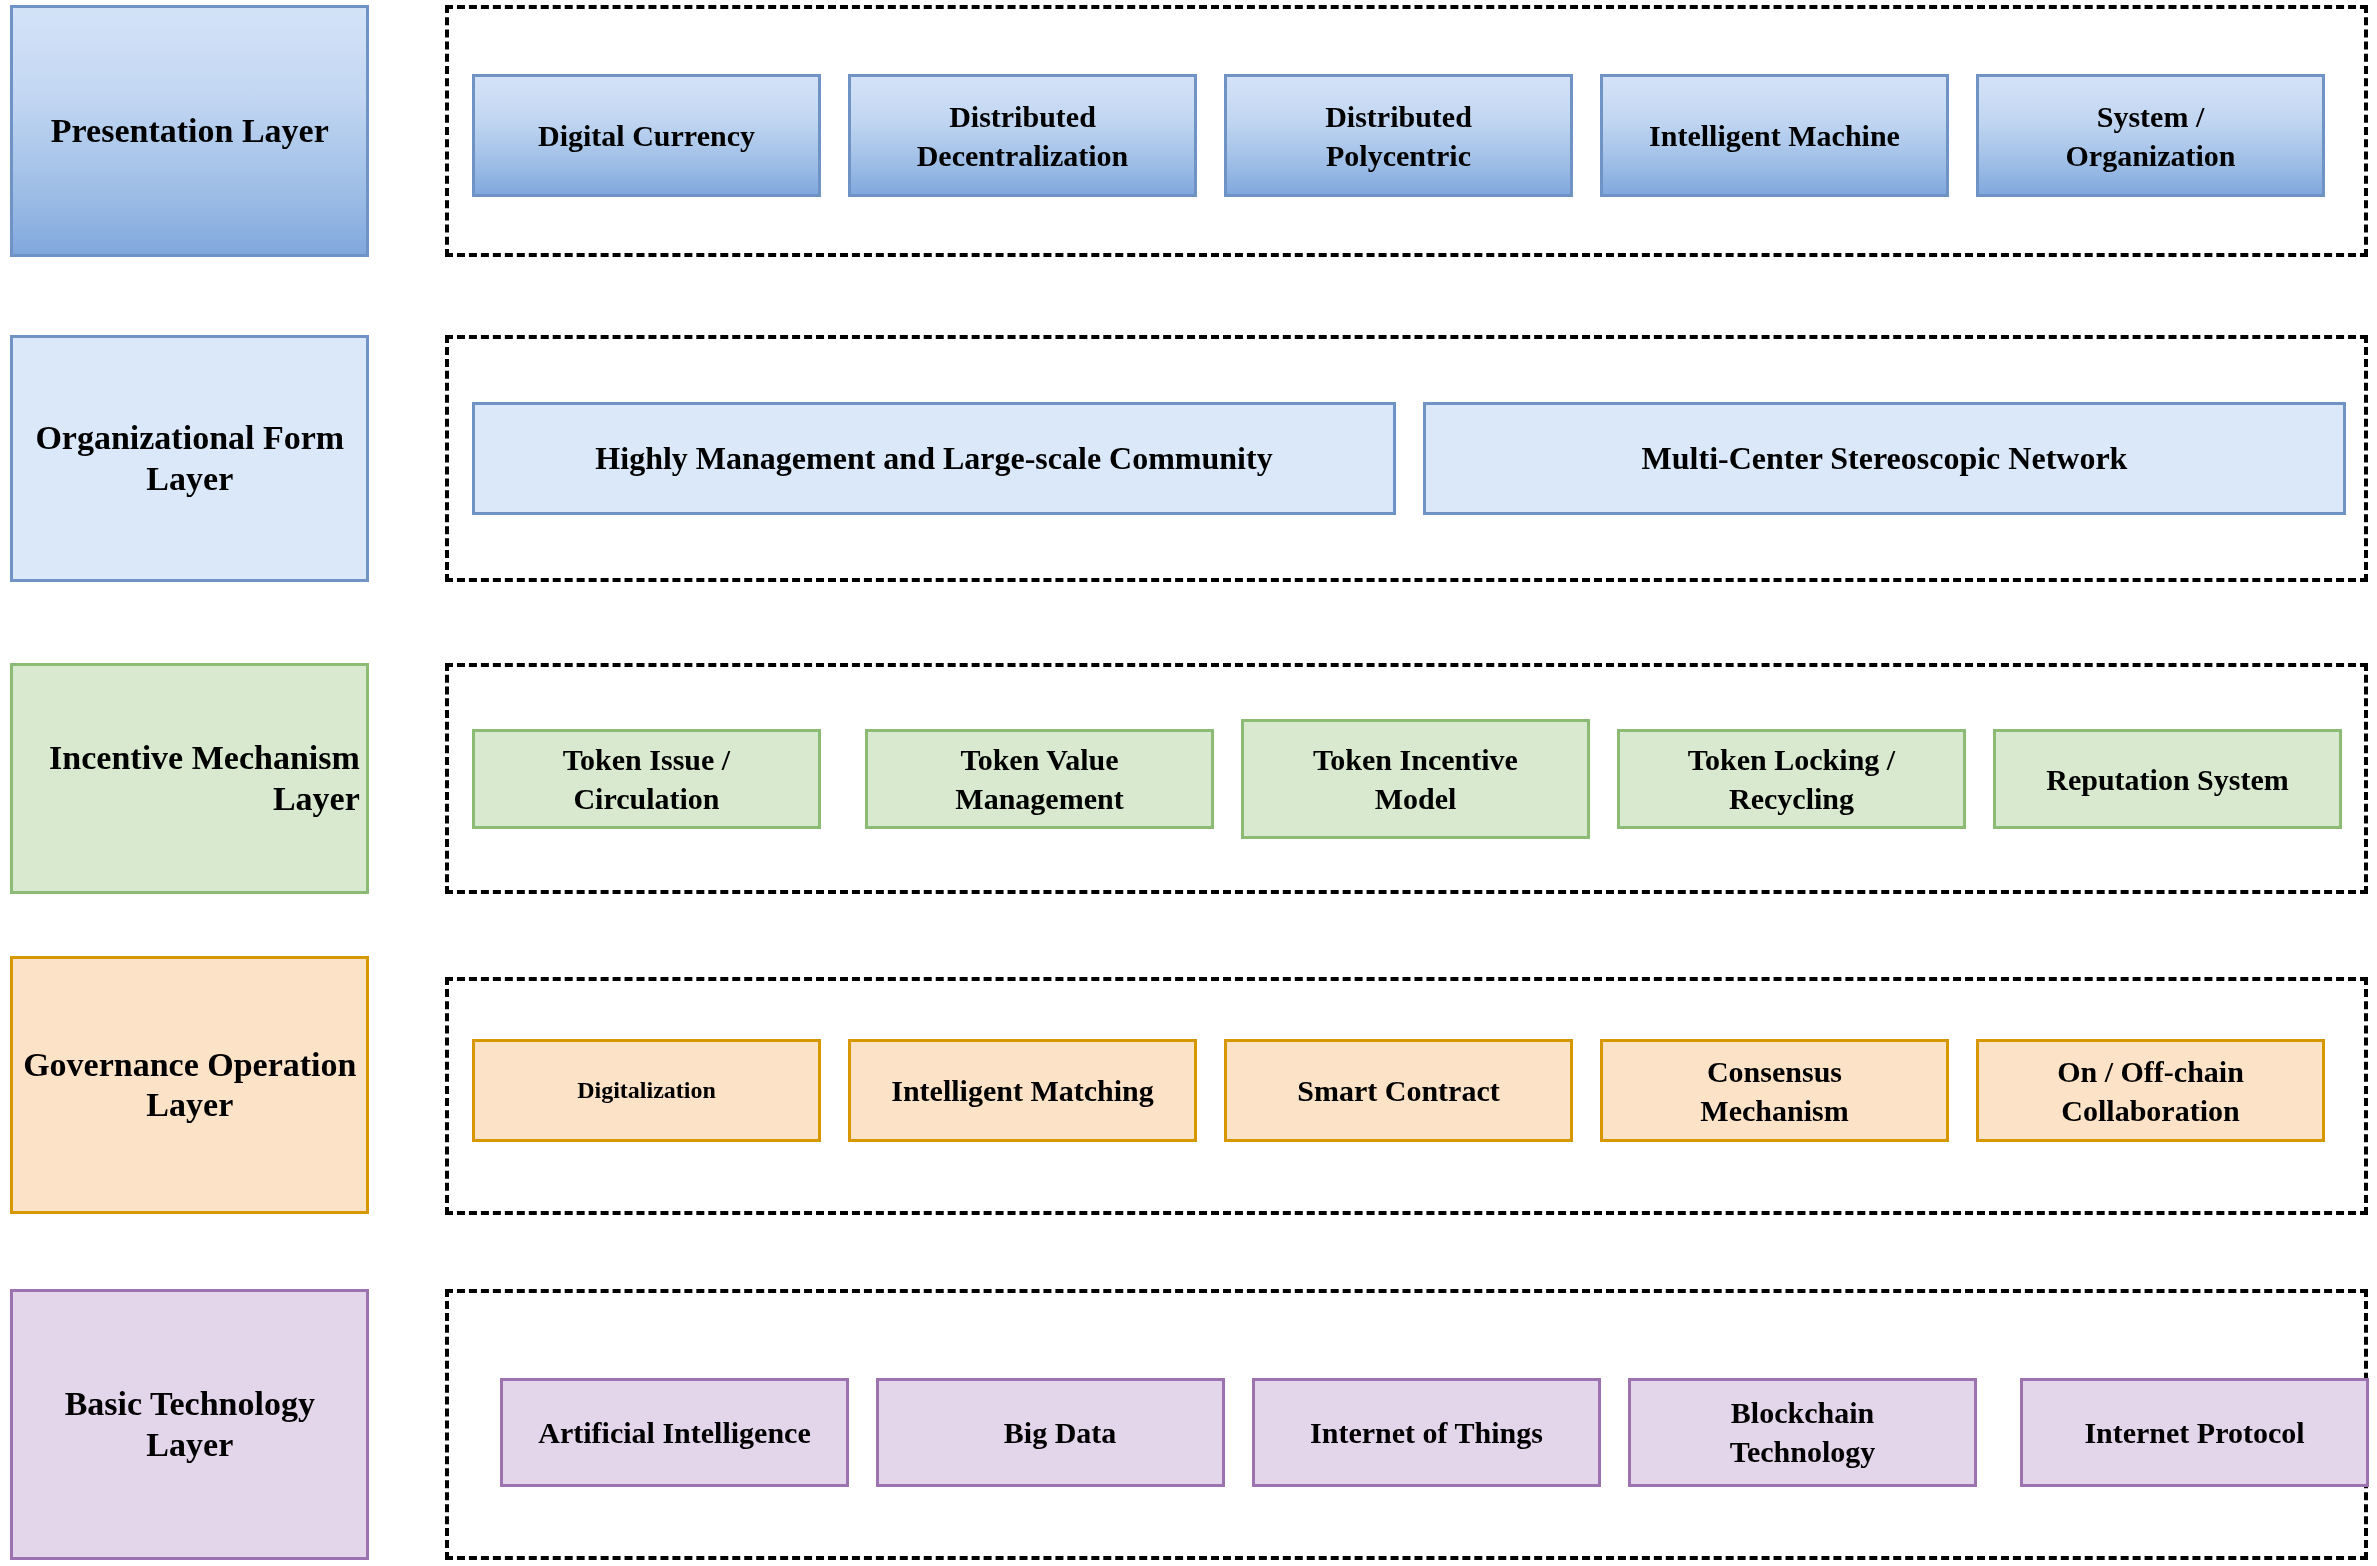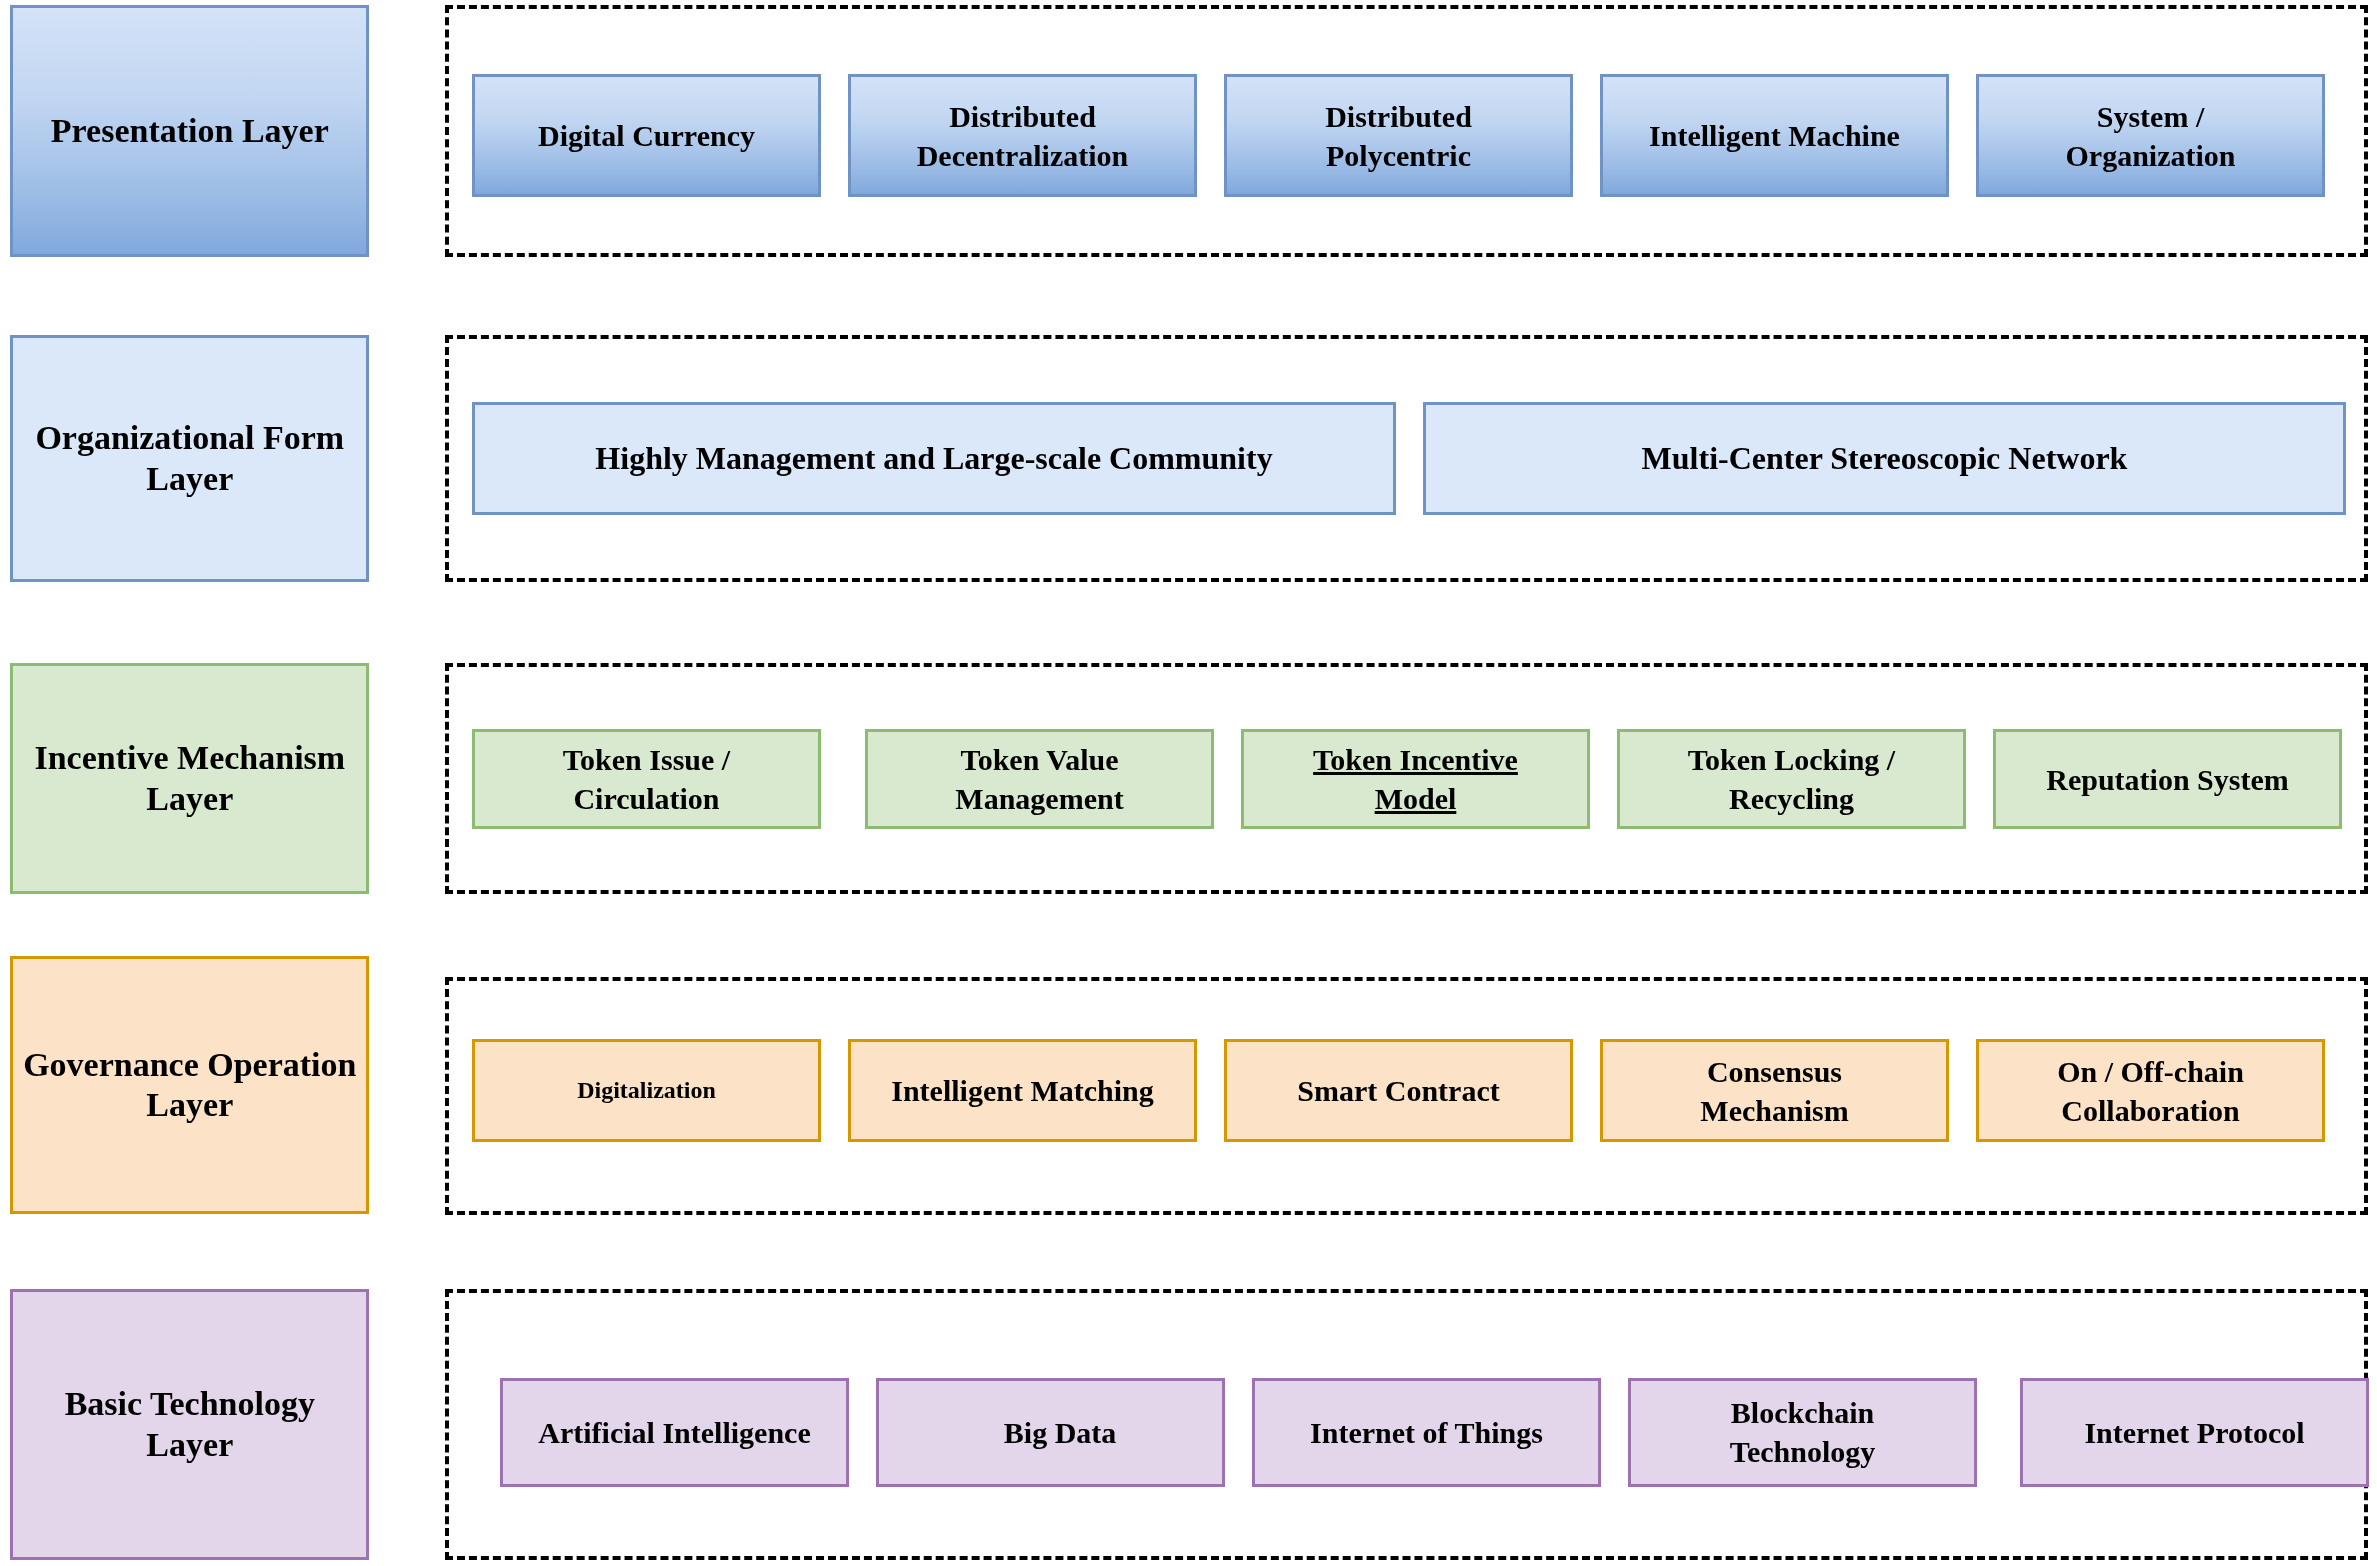--- a/index.html
+++ b/index.html
@@ -110,31 +110,31 @@
   <div class="layer-label pal-blue-flat" style="left:10.3px; top:335px; width:359px; height:247px; font-size:34px;">Organizational Form
 Layer</div>
 
   <div class="dashed-box" style="left:445px; top:335px; width:1923px; height:247px;"></div>
 
   <div class="item-row" style="left:472px; top:402px; width:1874px; height:113px;">
     <div class="item pal-blue-flat" style="width:924px; height:113px; font-size:32px; margin-right:27px;">Highly Management and Large-scale Community</div>
     <div class="item pal-blue-flat" style="width:923px; height:113px; font-size:32px;">Multi-Center Stereoscopic Network</div>
   </div>
 
-  <div class="layer-label pal-green" style="left:10.3px; top:663px; width:359px; height:231px; font-size:34px;">Incentive Mechanism
+  <div class="layer-label pal-green" style="left:10.3px; top:663px; width:359px; height:231px; font-size:34px;text-align:right;">Incentive Mechanism
 Layer</div>
 
   <div class="dashed-box" style="left:445px; top:663px; width:1923px; height:231px;"></div>
 
   <div class="item-row" style="left:472px; top:729px; width:1874px; height:100px;">
     <div class="item pal-green" style="width:349px; height:100px; font-size:30px; margin-right:44px;">Token Issue /
 Circulation</div>
     <div class="item pal-green" style="width:349px; height:100px; font-size:30px; margin-right:27px;">Token Value
 Management</div>
-    <div class="item pal-green" style="width:349px; height:100px; font-size:30px; margin-right:27px;text-decoration:underline;">Token Incentive
+    <div class="item pal-green" style="width:349px; height:120px; font-size:30px; margin-right:27px;">Token Incentive
 Model</div>
     <div class="item pal-green" style="width:349px; height:100px; font-size:30px; margin-right:27px;">Token Locking /
 Recycling</div>
     <div class="item pal-green" style="width:349px; height:100px; font-size:30px;">Reputation System</div>
   </div>
 
   <div class="layer-label pal-orange" style="left:10.3px; top:956px; width:359px; height:258px; font-size:34px;">Governance
 Operation Layer</div>
 
   <div class="dashed-box" style="left:445px; top:977px; width:1923px; height:238px;"></div>

